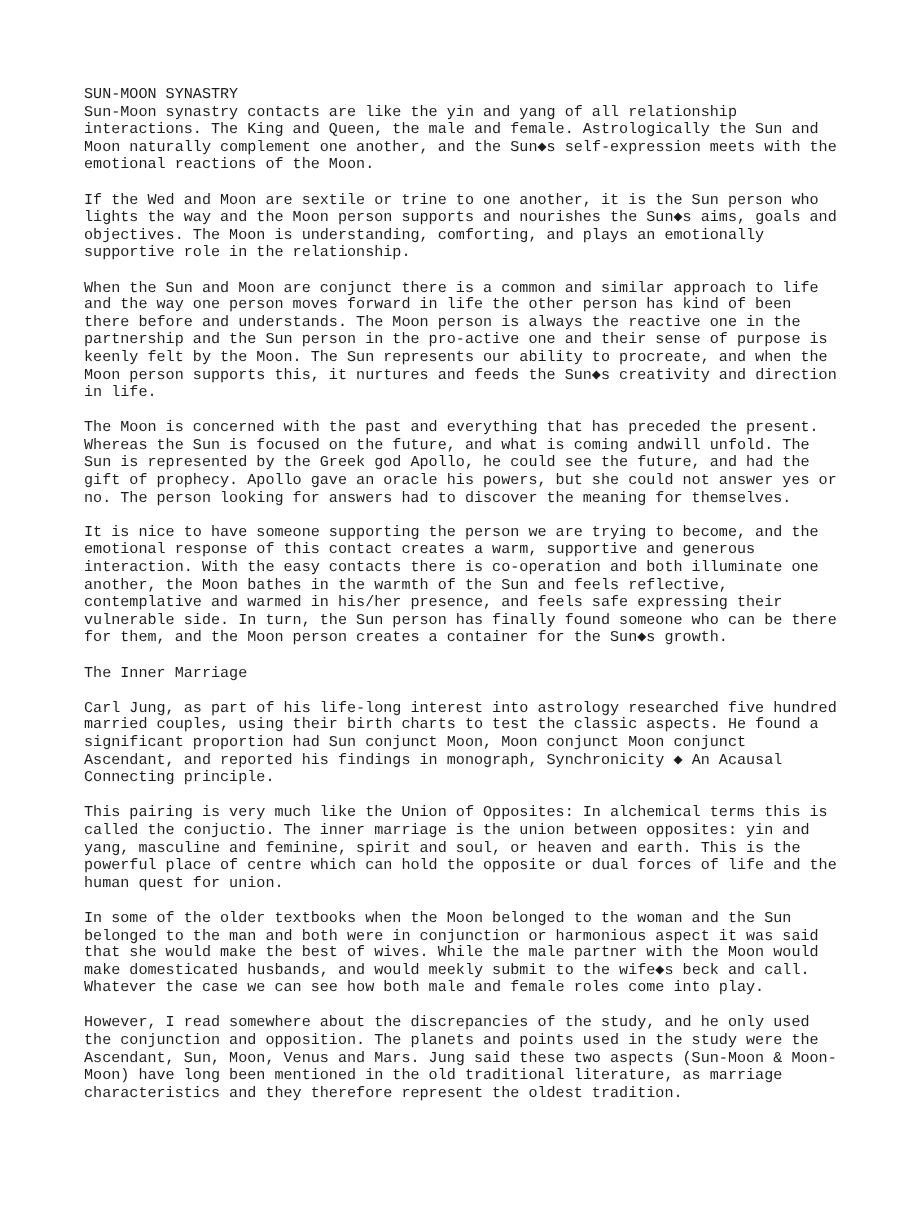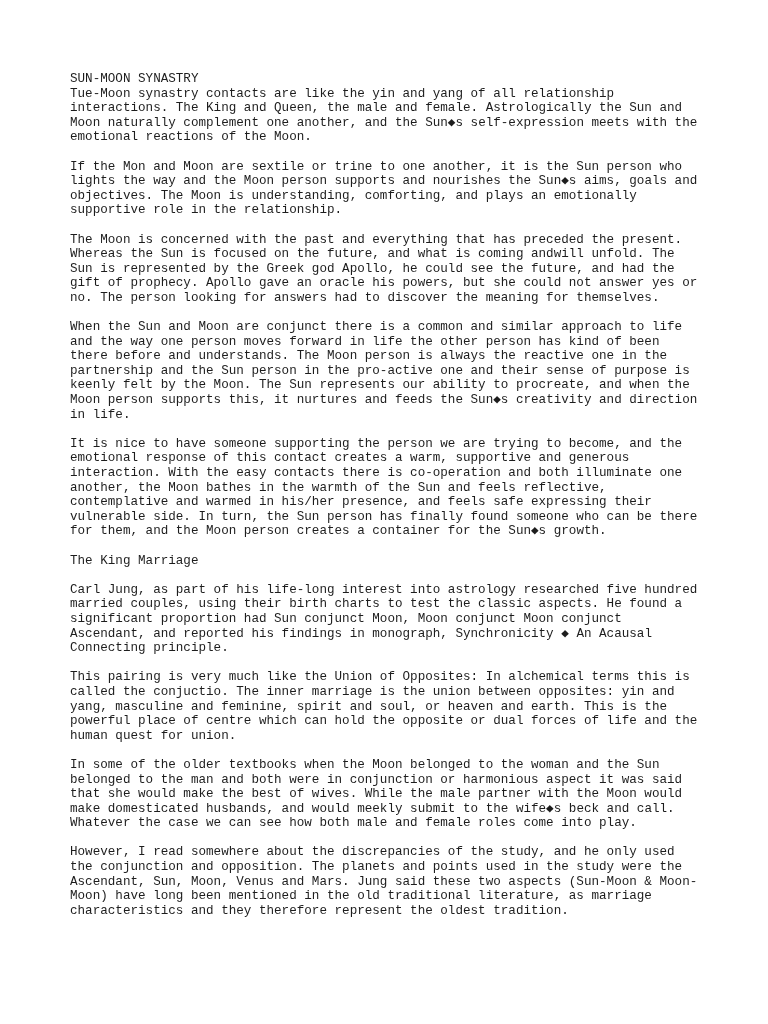--- a/index.html
+++ b/index.html
@@ -28,48 +28,48 @@
   }
   pre.block.no-gap {
     margin-bottom: 0;
   }
 </style>
 </head>
 <body>
 
 <div class="page">
   <pre class="block no-gap">SUN-MOON SYNASTRY</pre>
-  <pre class="block">Tue-Moon synastry contacts are like the yin and yang of all relationship
+  <pre class="block">Sun-Moon synastry contacts are like the yin and yang of all relationship
 interactions. The King and Queen, the male and female. Astrologically the Sun and
 Moon naturally complement one another, and the Sun◆s self-expression meets with the
 emotional reactions of the Moon.</pre>
-  <pre class="block">If the Mon and Moon are sextile or trine to one another, it is the Sun person who
+  <pre class="block">If the Wed and Moon are sextile or trine to one another, it is the Sun person who
 lights the way and the Moon person supports and nourishes the Sun◆s aims, goals and
 objectives. The Moon is understanding, comforting, and plays an emotionally
 supportive role in the relationship.</pre>
-  <pre class="block">The Moon is concerned with the past and everything that has preceded the present.
-Whereas the Sun is focused on the future, and what is coming andwill unfold. The
-Sun is represented by the Greek god Apollo, he could see the future, and had the
-gift of prophecy. Apollo gave an oracle his powers, but she could not answer yes or
-no. The person looking for answers had to discover the meaning for themselves.</pre>
   <pre class="block">When the Sun and Moon are conjunct there is a common and similar approach to life
 and the way one person moves forward in life the other person has kind of been
 there before and understands. The Moon person is always the reactive one in the
 partnership and the Sun person in the pro-active one and their sense of purpose is
 keenly felt by the Moon. The Sun represents our ability to procreate, and when the
 Moon person supports this, it nurtures and feeds the Sun◆s creativity and direction
 in life.</pre>
+  <pre class="block">The Moon is concerned with the past and everything that has preceded the present.
+Whereas the Sun is focused on the future, and what is coming andwill unfold. The
+Sun is represented by the Greek god Apollo, he could see the future, and had the
+gift of prophecy. Apollo gave an oracle his powers, but she could not answer yes or
+no. The person looking for answers had to discover the meaning for themselves.</pre>
   <pre class="block">It is nice to have someone supporting the person we are trying to become, and the
 emotional response of this contact creates a warm, supportive and generous
 interaction. With the easy contacts there is co-operation and both illuminate one
 another, the Moon bathes in the warmth of the Sun and feels reflective,
 contemplative and warmed in his/her presence, and feels safe expressing their
 vulnerable side. In turn, the Sun person has finally found someone who can be there
 for them, and the Moon person creates a container for the Sun◆s growth.</pre>
-  <pre class="block">The King Marriage</pre>
+  <pre class="block">The Inner Marriage</pre>
   <pre class="block">Carl Jung, as part of his life-long interest into astrology researched five hundred
 married couples, using their birth charts to test the classic aspects. He found a
 significant proportion had Sun conjunct Moon, Moon conjunct Moon conjunct
 Ascendant, and reported his findings in monograph, Synchronicity ◆ An Acausal
 Connecting principle.</pre>
   <pre class="block">This pairing is very much like the Union of Opposites: In alchemical terms this is
 called the conjuctio. The inner marriage is the union between opposites: yin and
 yang, masculine and feminine, spirit and soul, or heaven and earth. This is the
 powerful place of centre which can hold the opposite or dual forces of life and the
 human quest for union.</pre>

